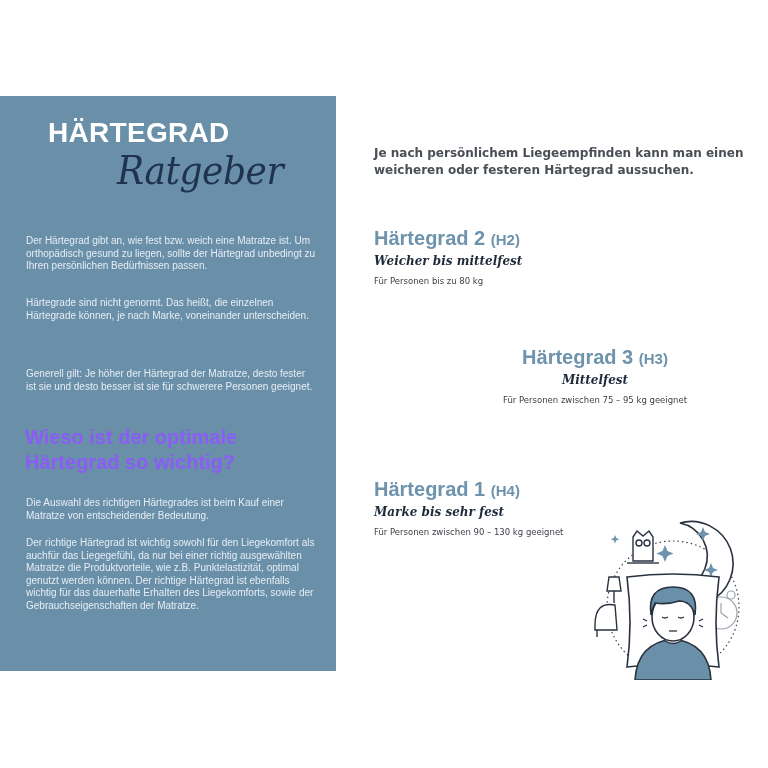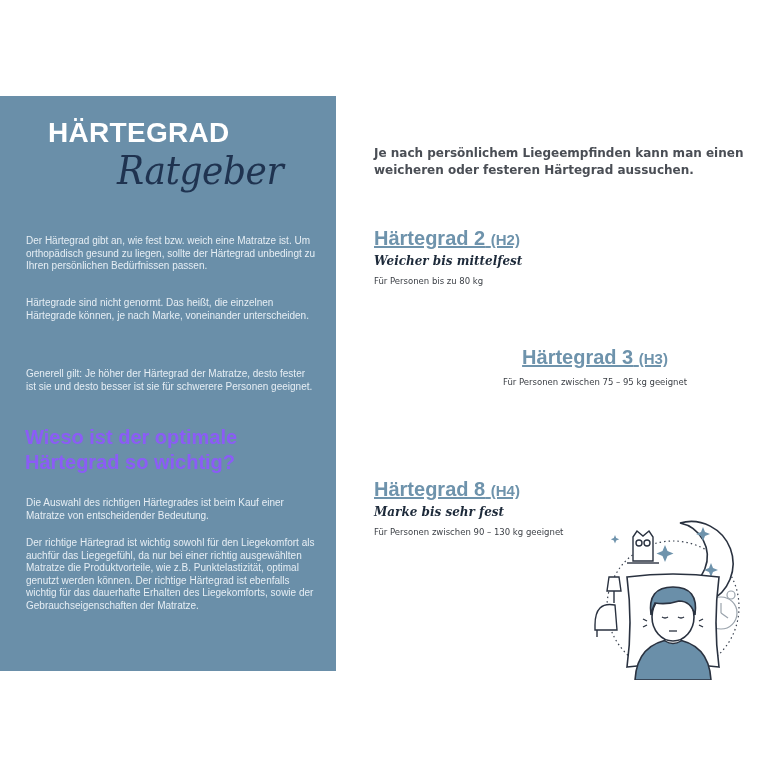--- a/index.html
+++ b/index.html
@@ -36,21 +36,21 @@
   .p4 { top: 497px; }
   .p5 { top: 537px; }
 
   .intro {
     position: absolute; left: 374px; top: 145px; width: 370px; margin: 0;
     font-family: "DejaVu Sans", sans-serif; font-weight: bold;
     font-size: 12px; line-height: 17px; color: #4a4e55;
   }
   .grade { position: absolute; }
   .grade-title {
-    font-size: 20px; font-weight: bold; color: #6e93ac; white-space: nowrap; text-decoration: underline;
+    font-size: 20px; font-weight: bold; color: #6e93ac; white-space: nowrap;
   }
   .grade-code { font-size: 15px; color: #6e93ac; }
   .grade-sub {
     font-family: "DejaVu Serif", serif; font-style: italic; font-weight: bold;
     font-size: 12px; color: #1d2a3a; margin-top: 4px; white-space: nowrap;
   }
   .grade-desc {
     font-family: "DejaVu Sans", sans-serif; font-size: 8.5px; color: #3b3f45;
     margin-top: 8px; white-space: nowrap;
   }
@@ -84,26 +84,27 @@
   </div>
   <div class="grade-sub">Weicher bis mittelfest</div>
   <div class="grade-desc">Für Personen bis zu 80 kg</div>
 </div>
 
 <div class="grade g3">
   <div class="grade-title">
     <span>Härtegrad 3</span>
     <span class="grade-code">(H3)</span>
   </div>
+  <div class="grade-sub">Mittelfest</div>
   <div class="grade-desc">Für Personen zwischen 75 – 95 kg geeignet</div>
 </div>
 
 <div class="grade g4">
   <div class="grade-title">
-    <span>Härtegrad 8</span>
+    <span>Härtegrad 1</span>
     <span class="grade-code">(H4)</span>
   </div>
   <div class="grade-sub">Marke bis sehr fest</div>
   <div class="grade-desc">Für Personen zwischen 90 – 130 kg geeignet</div>
 </div>
 
 <div class="illustration">
   <svg width="175" height="165" viewBox="0 0 175 165">
 
     <circle cx="88" cy="92" r="66" fill="none" stroke="#3a4250" stroke-width="1.2" stroke-dasharray="1.5 3"></circle>

